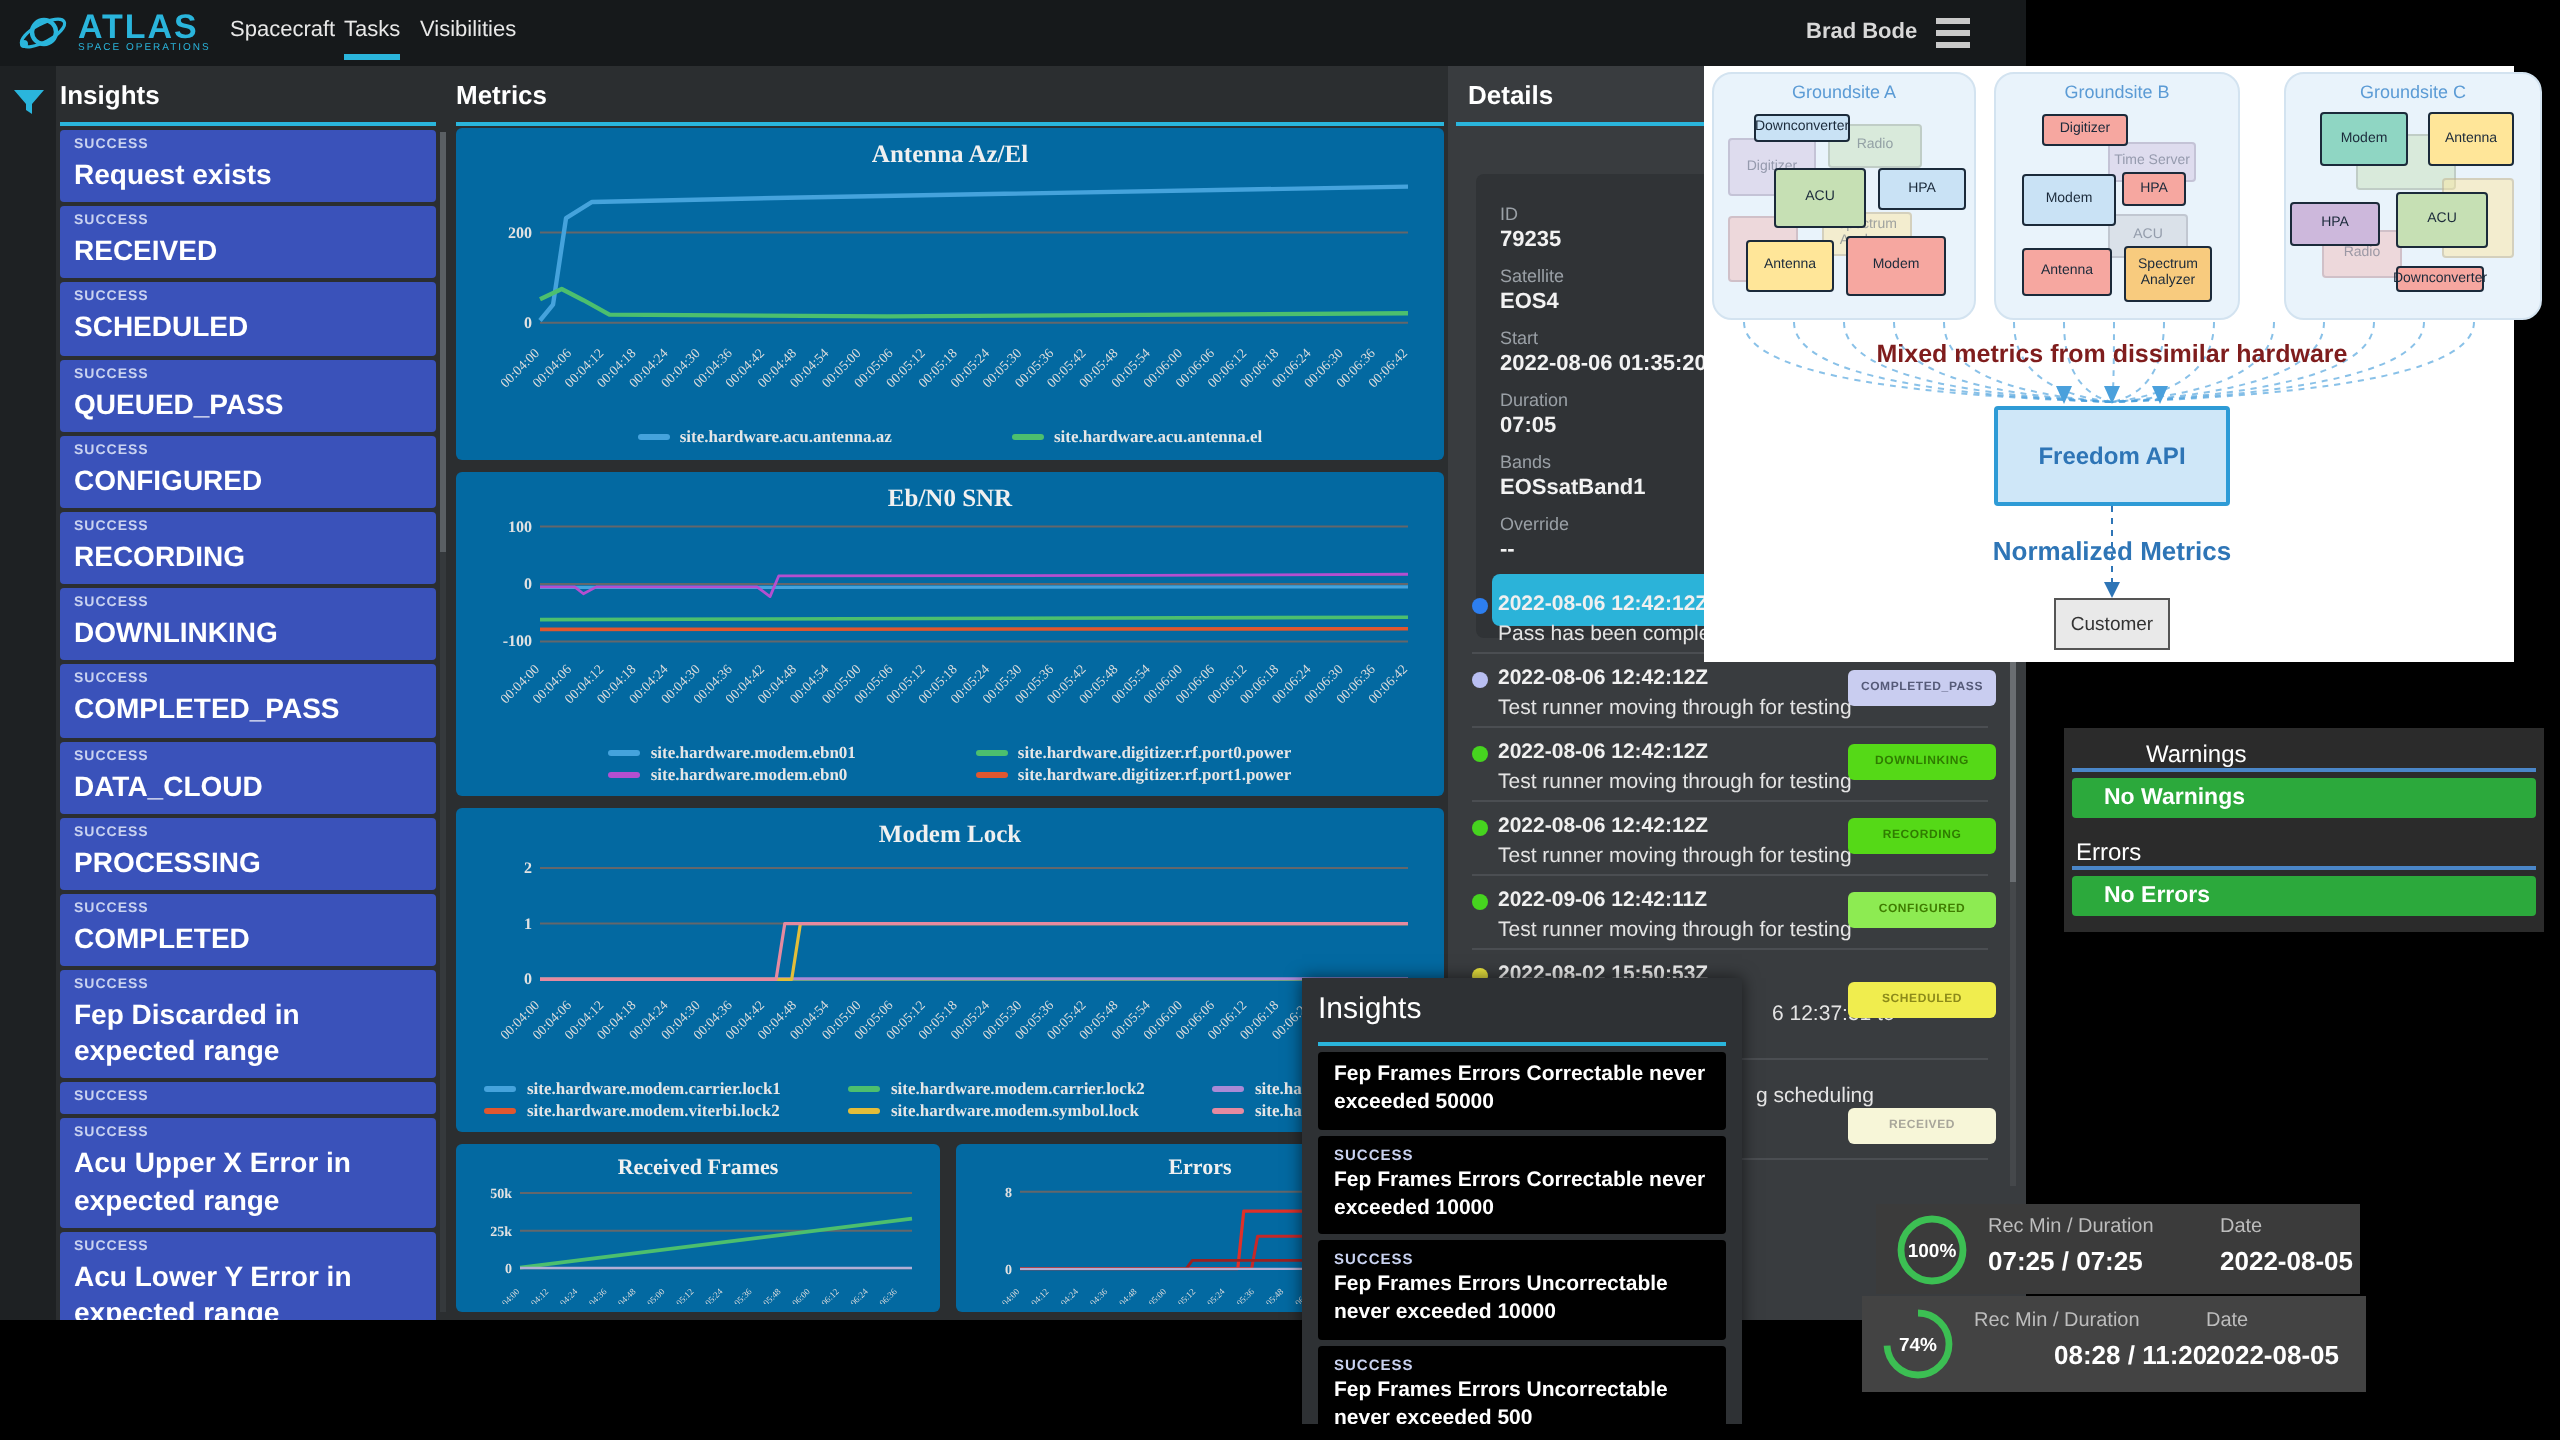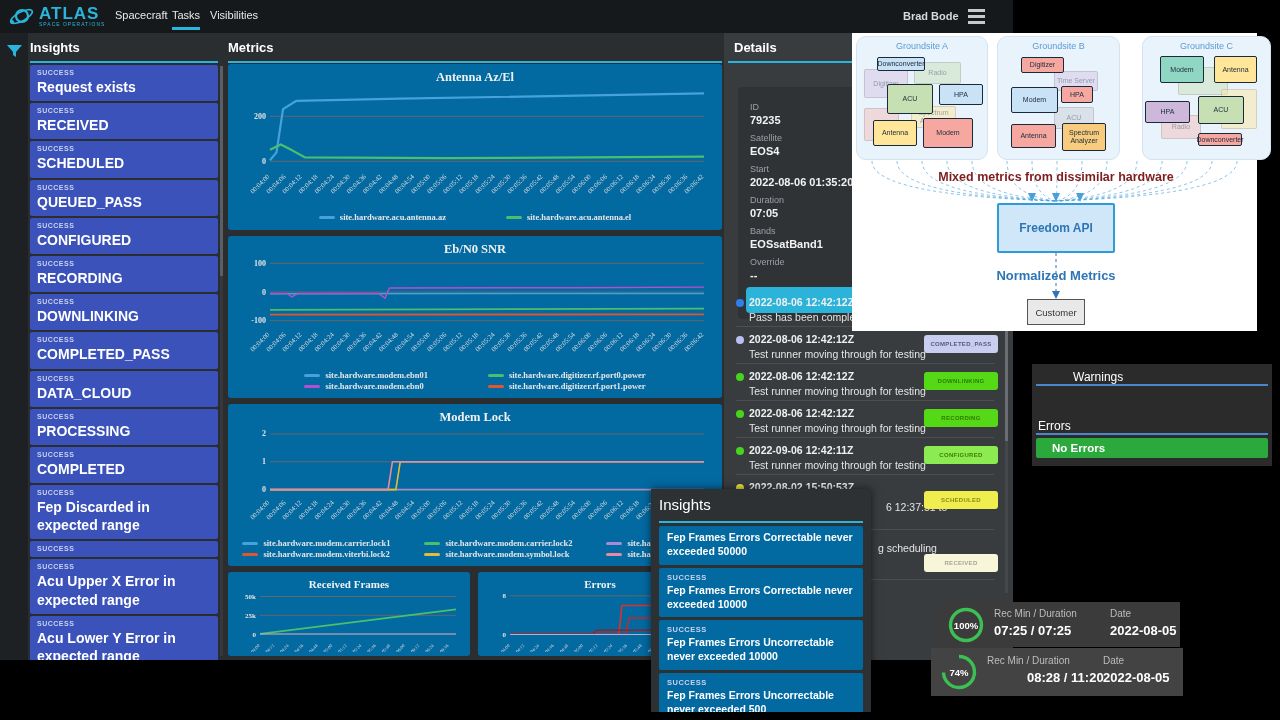--- a/index.html
+++ b/index.html
@@ -75,21 +75,21 @@
   
   #warnings-panel { position:absolute; left:1032px; top:364px; width:240px; height:102px; background:#2b2b2b; }
   .we-title { position:absolute; left:6px; color:#fff; font-size:12px; }
   .we-underline { position:absolute; left:4px; width:232px; height:2px; background:#4a86c8; }
   .we-bar { position:absolute; left:4px; width:232px; height:20px; background:#2ca93c; border-radius:2px; color:#fff; font-size:11.5px; font-weight:bold; line-height:20px; padding-left:16px; }
 
   
   #insights-popup { position:absolute; left:651px; top:489px; width:220px; height:223px; background:#2e3134; padding:5px 8px; overflow:hidden; box-shadow:0 0 8px rgba(0,0,0,.6); }
   #insights-popup .panel-header { font-size:15px; font-weight:normal; margin-top:2px; }
   #insights-popup .panel-underline { margin-top:8px; }
-  .popup-item { background:#0369a1; border-radius:2px; padding:5px 8px 6px 8px; margin-top:3px; }
+  .popup-item { background:#000000; border-radius:2px; padding:5px 8px 6px 8px; margin-top:3px; }
   .popup-status { color:#c9d2f0; font-size:7.5px; letter-spacing:.5px; font-weight:bold; margin-bottom:2px; }
   .popup-label { color:#fff; font-size:10.5px; font-weight:bold; line-height:1.32; }
 
   
   .stat-row { position:absolute; background:#3c3c3c; }
   .stat-label { position:absolute; color:#bdbdbd; font-size:10px; }
   .stat-value { position:absolute; color:#fff; font-size:13px; font-weight:bold; }
 </style>
 </head>
 <body>
@@ -563,20 +563,21 @@
     </div>
   <div id="mixed-label">Mixed metrics from dissimilar hardware</div>
   <div id="api-box">Freedom API</div>
   <div id="normalized-label">Normalized Metrics</div>
   <div id="customer-box">Customer</div>
 </div>
 
 <div id="warnings-panel">
   <div class="we-title" style="top:6px;margin-left:35px;">Warnings</div>
   <div class="we-underline" style="top:20px;"></div>
+  <div class="we-bar" style="top:25px;">No Warnings</div>
   <div class="we-title" style="top:55px;">Errors</div>
   <div class="we-underline" style="top:69px;"></div>
   <div class="we-bar" style="top:74px;">No Errors</div>
 </div>
 
 <div id="insights-popup">
   <div class="panel-header">Insights</div>
   <div class="panel-underline"></div>
   <div id="popup-list">
       <div class="popup-item">

